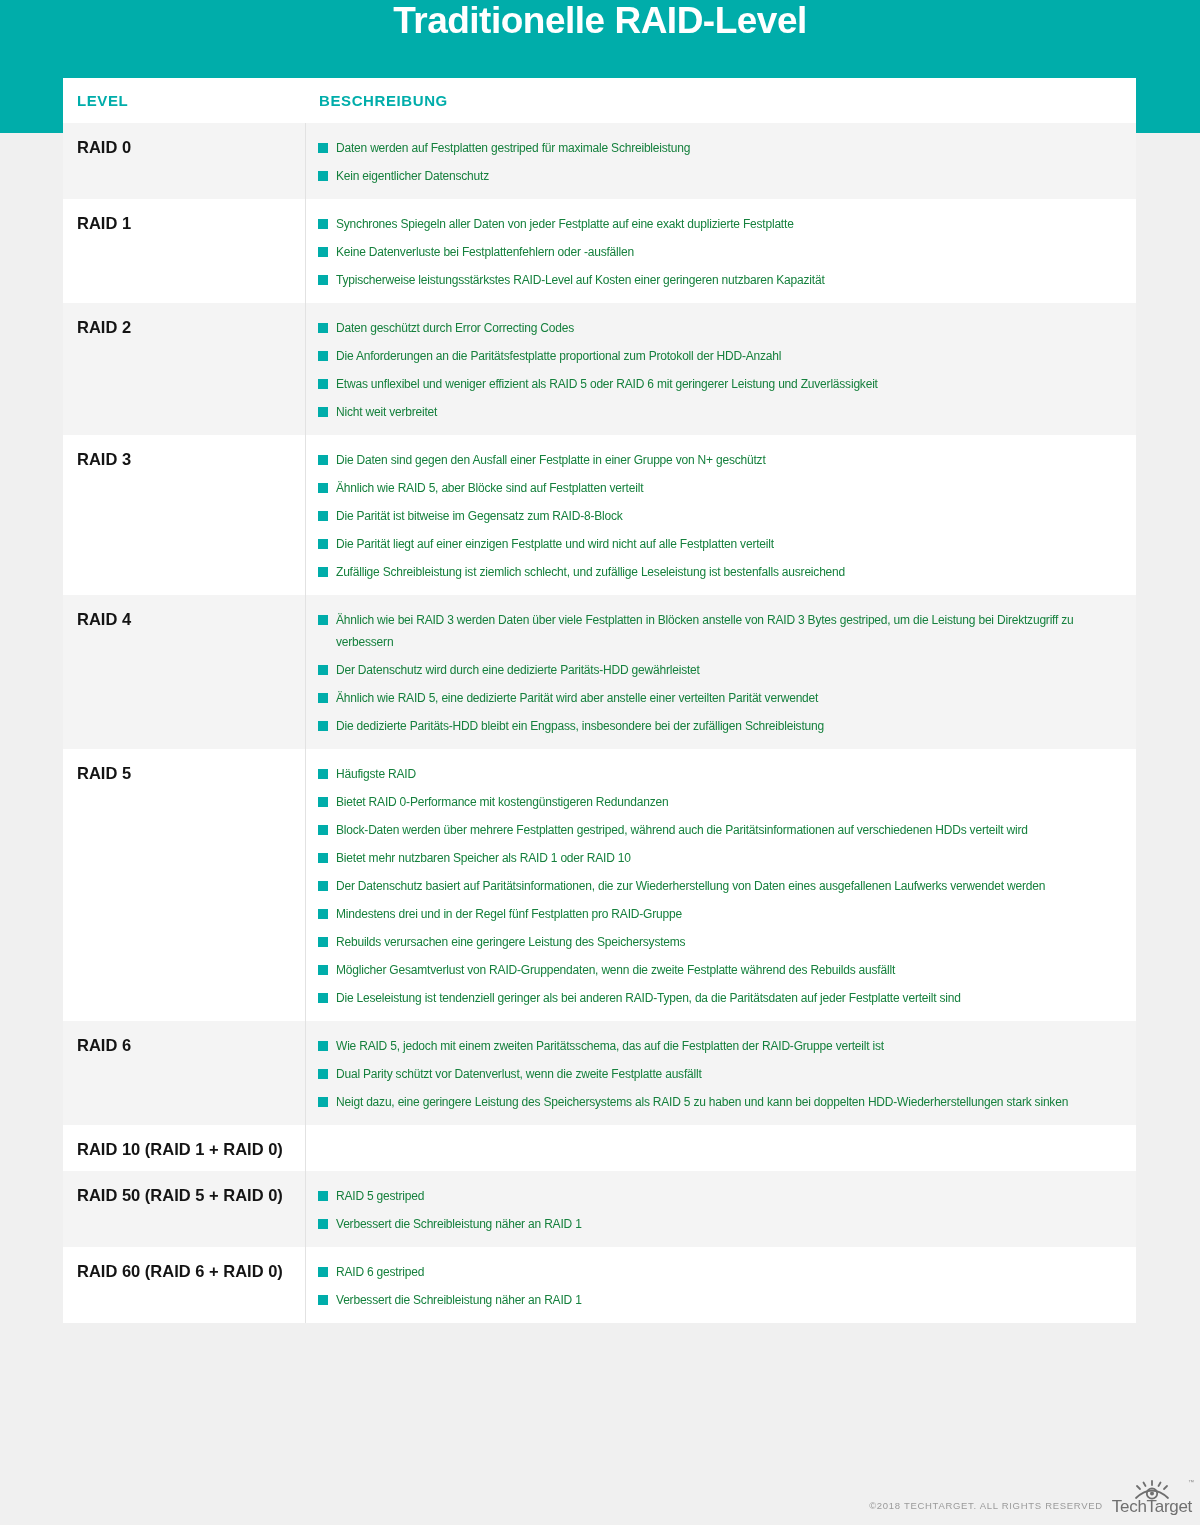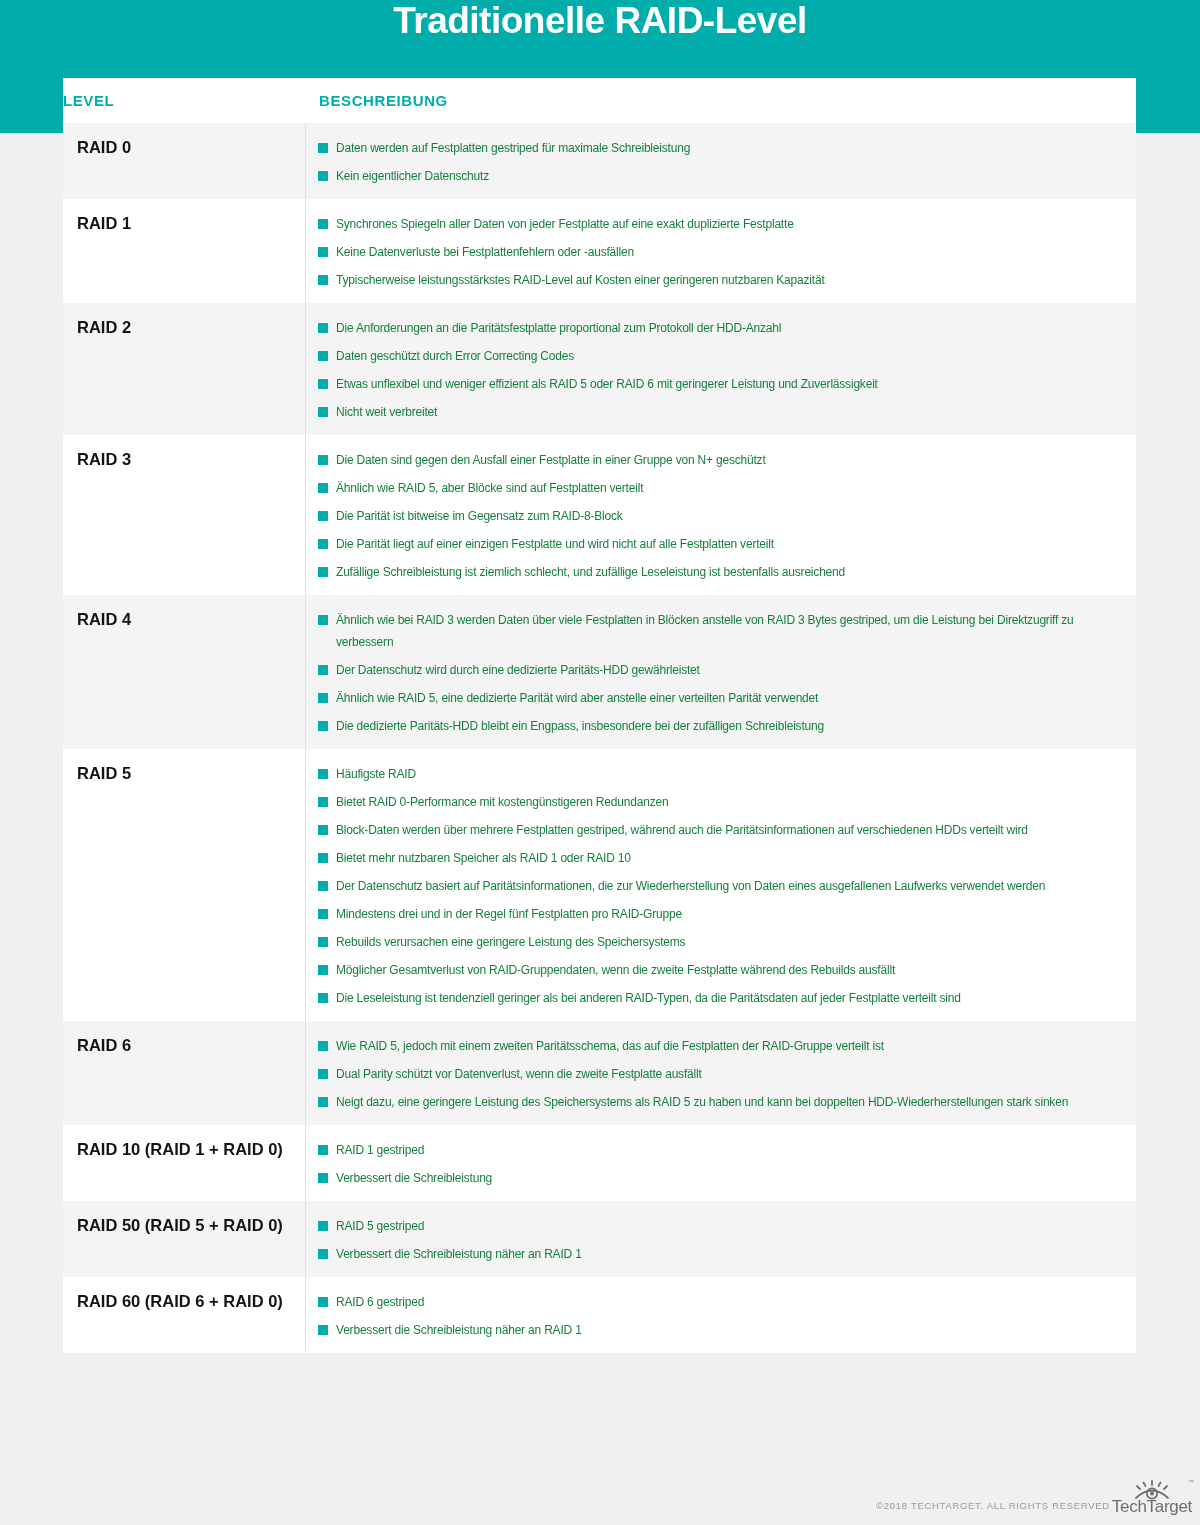--- a/index.html
+++ b/index.html
@@ -27,21 +27,21 @@
     position: absolute;
     left: 63px; top: 78px;
     width: 1073px;
   }
   .table-header {
     display: flex;
     background: #ffffff;
     height: 45px;
     align-items: center;
   }
-  .th-level { width: 243px; }
+  .th-level { width: 243px; padding-left: 14px; }
   .th-desc  { padding-left: 13px; }
   .th-label {
     color: #00adaa;
     font-weight: bold;
     font-size: 15px;
     letter-spacing: 0.6px;
   }
   .table-row { display: flex; }
   .table-row.shaded { background: #f4f4f4; }
   .table-row.plain  { background: #ffffff; }
@@ -69,21 +69,21 @@
     width: 10px; height: 10px;
     background: #00adaa;
     margin: 6px 8px 0 0;
     flex: none;
   }
   .page-footer {
     position: absolute;
     right: 8px; bottom: 8px;
     display: flex;
     align-items: flex-end;
-    gap: 2px;
+    gap: 9px;
   }
   .copyright {
     font-size: 9.5px;
     color: #9a9a9a;
     letter-spacing: 0.7px;
     padding-bottom: 6px;
     white-space: nowrap;
   }
   .tt-logo {
     display: flex;
@@ -162,28 +162,28 @@
   </div>
 
   <div class="table-row shaded">
     <div class="level-cell">
       <span>RAID 2</span>
     </div>
     <div class="desc-cell">
       <ul class="bullet-list">
             <li class="bullet-item">
               <span class="bullet-square"></span>
+              <span>Daten geschützt durch Error Correcting Codes</span>
+            </li>
+            <li class="bullet-item">
+              <span class="bullet-square"></span>
               <span>Die Anforderungen an die Paritätsfestplatte proportional zum Protokoll der HDD-Anzahl</span>
             </li>
             <li class="bullet-item">
               <span class="bullet-square"></span>
-              <span>Daten geschützt durch Error Correcting Codes</span>
-            </li>
-            <li class="bullet-item">
-              <span class="bullet-square"></span>
               <span>Etwas unflexibel und weniger effizient als RAID 5 oder RAID 6 mit geringerer Leistung und Zuverlässigkeit</span>
             </li>
             <li class="bullet-item">
               <span class="bullet-square"></span>
               <span>Nicht weit verbreitet</span>
             </li>
           </ul>
     </div>
   </div>
 
@@ -307,32 +307,20 @@
               <span class="bullet-square"></span>
               <span>Neigt dazu, eine geringere Leistung des Speichersystems als RAID 5 zu haben und kann bei doppelten HDD-Wiederherstellungen stark sinken</span>
             </li>
           </ul>
     </div>
   </div>
 
   <div class="table-row plain">
     <div class="level-cell">
       <span>RAID 10 (RAID 1 + RAID 0)</span>
-    </div>
-    <div class="desc-cell">
-      <ul class="bullet-list">
-            <li class="bullet-item">
-              <span class="bullet-square"></span>
-              <span>RAID 1 gestriped</span>
-            </li>
-            <li class="bullet-item">
-              <span class="bullet-square"></span>
-              <span>Verbessert die Schreibleistung</span>
-            </li>
-          </ul>
     </div>
   </div>
 
   <div class="table-row shaded">
     <div class="level-cell">
       <span>RAID 50 (RAID 5 + RAID 0)</span>
     </div>
     <div class="desc-cell">
       <ul class="bullet-list">
             <li class="bullet-item">

